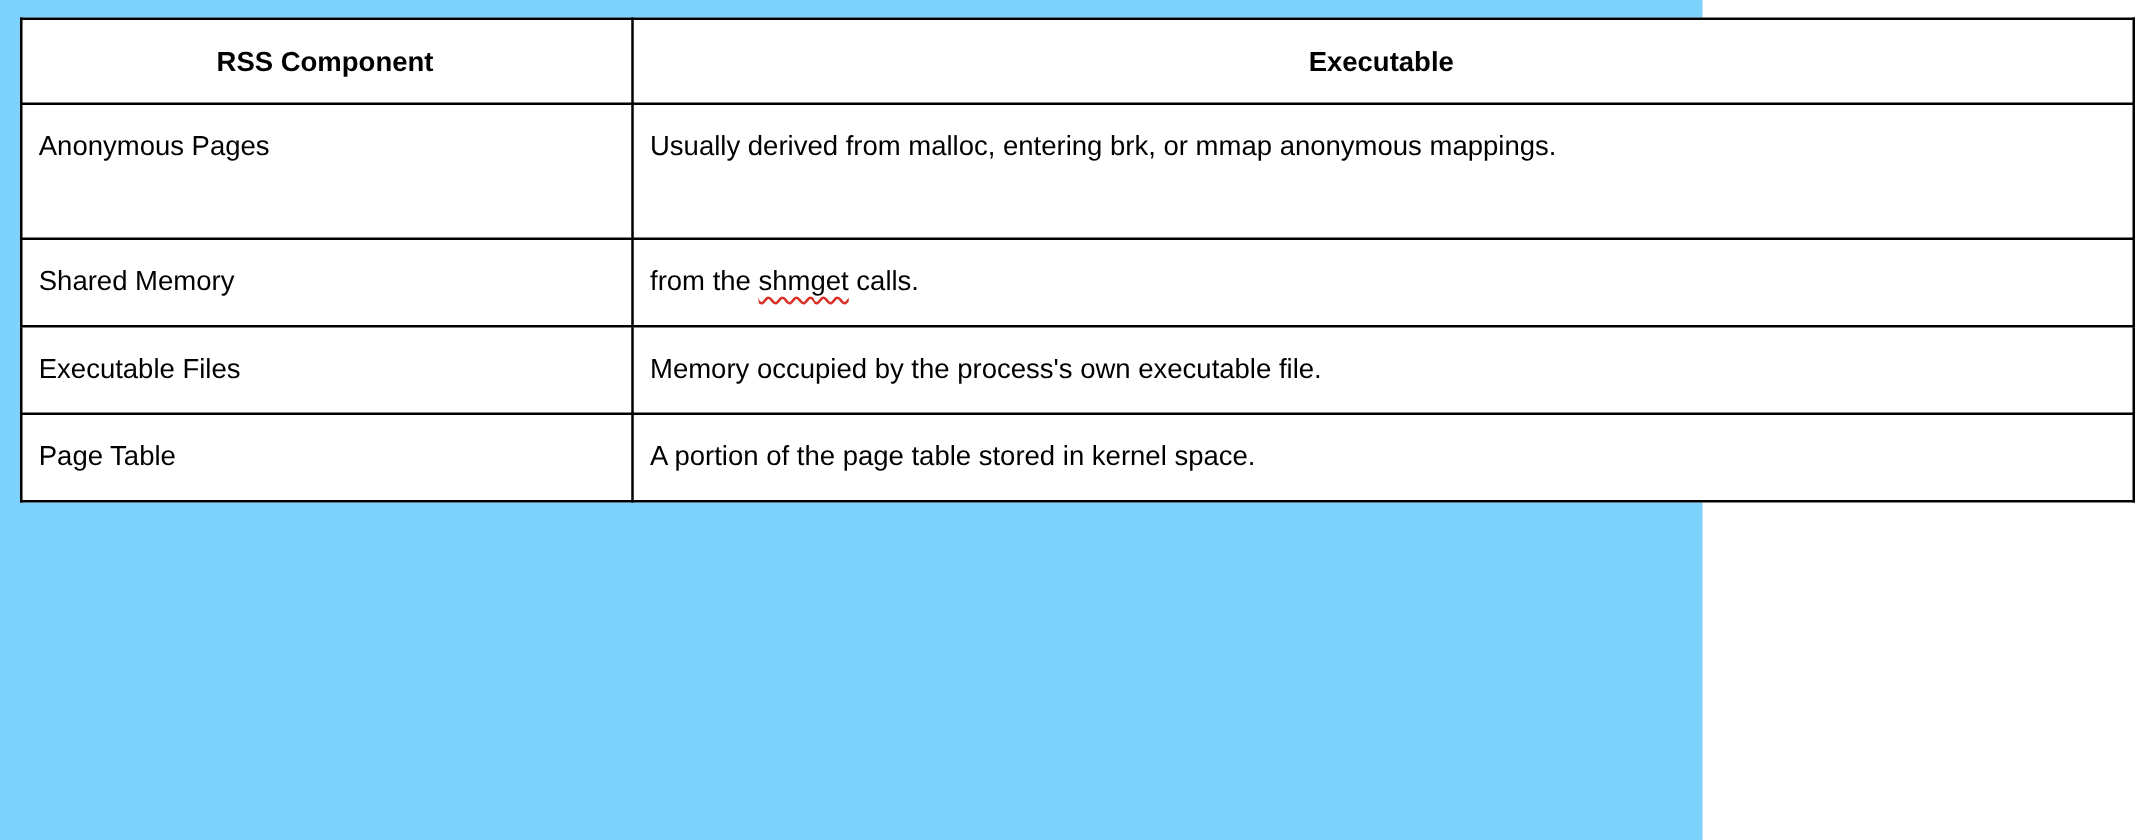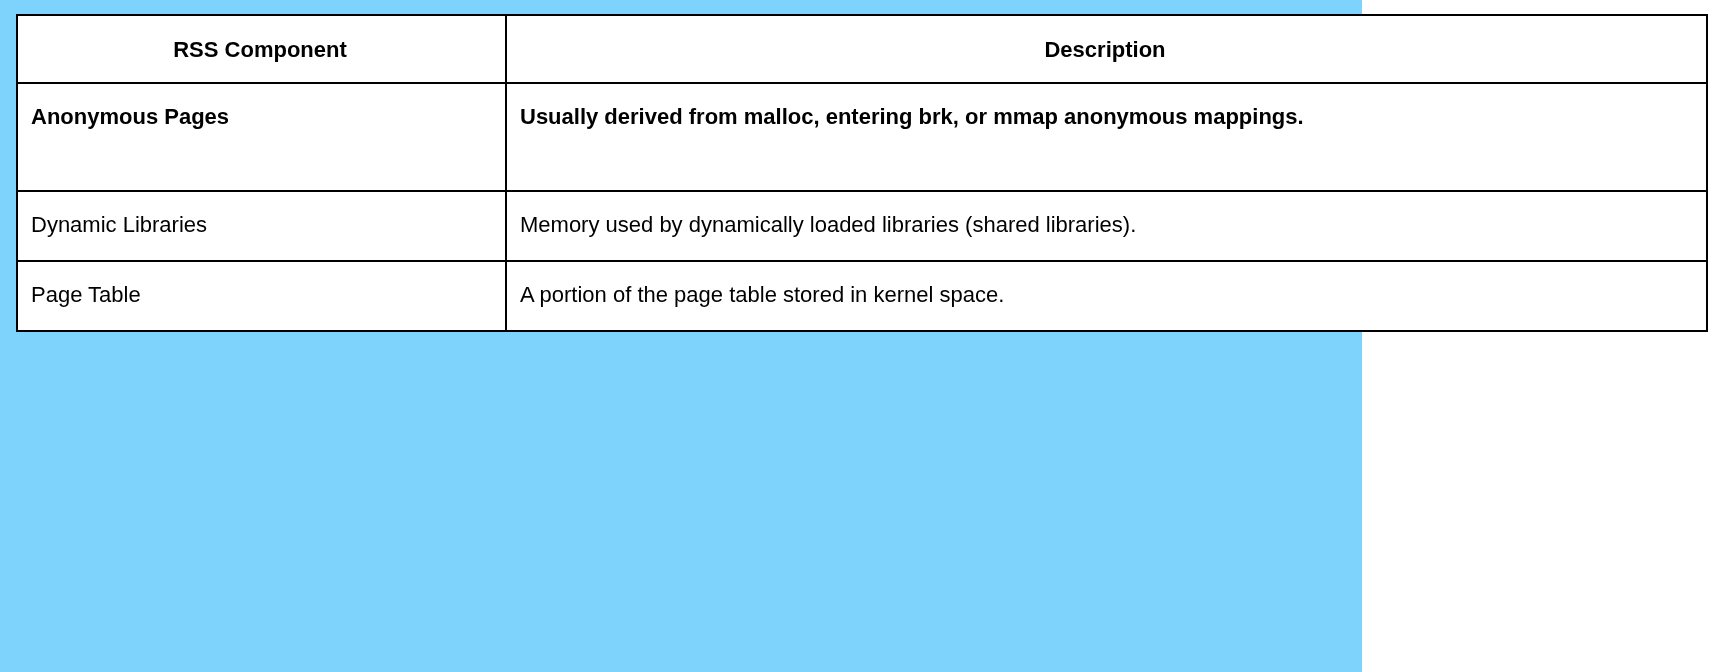--- a/index.html
+++ b/index.html
@@ -40,21 +40,21 @@
     padding: 20px 16px 6px 13px;
     box-sizing: border-box;
     overflow: hidden;
   }
   .doc-table th {
     font-weight: bold;
     text-align: center;
     padding-top: 21px;
   }
   tr.h-head  { height: 68px; }
-  tr.h-tall  { height: 108px; font-weight: bold; }
+  tr.h-tall  { height: 108px; }
   tr.h-norm  { height: 70px; }
   .misspelled {
     text-decoration-line: underline;
     text-decoration-style: wavy;
     text-decoration-color: #d93025;
     text-decoration-thickness: 2px;
     text-underline-offset: 5px;
     text-decoration-skip-ink: none;
   }
 </style>
@@ -67,47 +67,55 @@
     <colgroup>
       <col class="c1">
       <col class="c2">
     </colgroup>
     <thead>
       <tr class="h-head">
         <th>
           <span>RSS Component</span>
         </th>
         <th>
-          <span>Description</span>
+          <span>Executable</span>
         </th>
       </tr>
     </thead>
     <tbody>
 
       <tr class="h-tall">
         <td>
           <span>Anonymous Pages</span>
         </td>
         <td>
           <span>Usually derived from malloc, entering brk, or mmap anonymous mappings.</span>
         </td>
       </tr>
 
-
+      <tr class="h-norm">
+        <td>
+          <span>Shared Memory</span>
+        </td>
+        <td>
+          <span>from the </span><span class="misspelled">shmget</span><span> calls.</span>
+        </td>
+      </tr>
 
 
 
       <tr class="h-norm">
         <td>
-          <span>Dynamic Libraries</span>
+          <span>Executable Files</span>
         </td>
         <td>
-          <span>Memory used by dynamically loaded libraries (shared libraries).</span>
+          <span>Memory occupied by the process's own executable file.</span>
         </td>
       </tr>
+
 
       <tr class="h-norm">
         <td>
           <span>Page Table</span>
         </td>
         <td>
           <span>A portion of the page table stored in kernel space.</span>
         </td>
       </tr>
 

